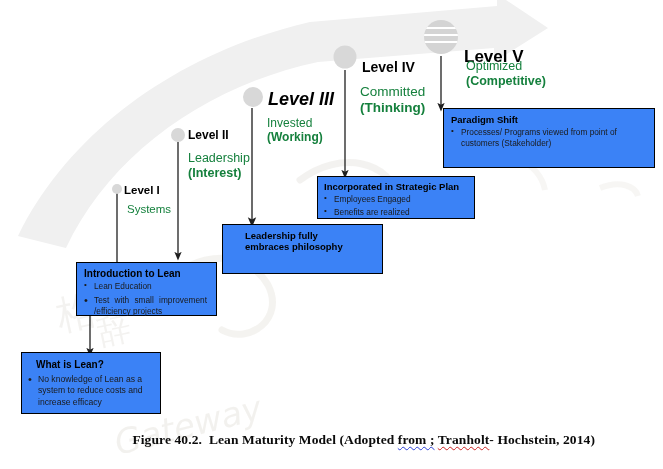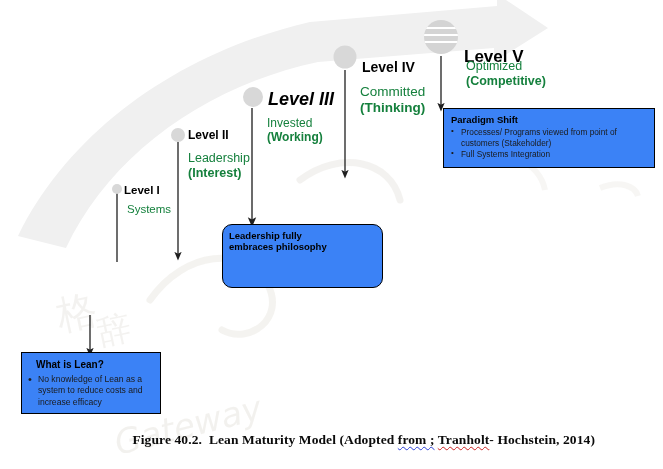--- a/index.html
+++ b/index.html
@@ -239,29 +239,42 @@
     <div class="level-sub" style="position:absolute; left:46px; top:45px; font-size:12.5px;">
       <span>Optimized</span>
       <span class="bold">(Competitive)</span>
     </div>
   </div>
 
   <div class="box" style="left:443px; top:108px; width:212px; height:60px; padding:5px 7px 0 7px;">
     <div class="box-title" style="font-size:9.5px;">Paradigm Shift</div>
     <ul style="margin-top:2px; font-size:8.3px;">
       <li>Processes/ Programs viewed from point of customers (Stakeholder)</li>
-      <li style="margin-top:1px;">Full Systems Integration</li>
-    </ul>
-  </div>
-
-
-  <div class="box" style="left:222px; top:224px; width:161px; height:64px; padding:5px 6px 0 6px;border-radius:10px;">
+    </ul>
+  </div>
+
+  <div class="box" style="left:317px; top:176px; width:158px; height:43px; padding:4px 6px 0 6px;">
+    <div class="box-title" style="font-size:9.5px;">Incorporated in  Strategic Plan</div>
+    <ul style="margin-top:2px; font-size:8.3px;">
+      <li>Employees Engaged</li>
+      <li style="margin-top:2px;">Benefits are realized</li>
+    </ul>
+  </div>
+
+  <div class="box" style="left:222px; top:224px; width:161px; height:50px; padding:5px 6px 0 22px;">
     <div class="box-title" style="font-size:9.5px; width:118px;">Leadership fully embraces philosophy</div>
   </div>
 
+  <div class="box" style="left:76px; top:262px; width:141px; height:54px; padding:5px 7px 0 7px;">
+    <div class="box-title" style="font-size:10px;">Introduction to Lean</div>
+    <ul style="margin-top:1px; font-size:8.3px;">
+      <li>Lean Education</li>
+      <li class="bigdot" style="margin-top:4px; text-align:justify; padding-right:2px;">Test with small improvement /efficiency projects</li>
+    </ul>
+  </div>
 
   <div class="box" style="left:21px; top:352px; width:140px; height:62px; padding:6px 7px 0 6px;">
     <div class="box-title" style="font-size:10px; padding-left:8px;">What is Lean?</div>
     <ul style="margin-top:3px; font-size:8.6px;">
       <li class="bigdot" style="line-height:1.35;">No knowledge of Lean as a system to reduce costs and increase efficacy</li>
     </ul>
   </div>
 
   <div id="caption">
     <span>Figure 40.2.</span>&nbsp;&nbsp;<span>Lean Maturity Model (Adopted </span><span class="sq-blue">from ;</span><span> </span><span class="sq-red">Tranholt</span><span>- Hochstein, 2014)</span>

